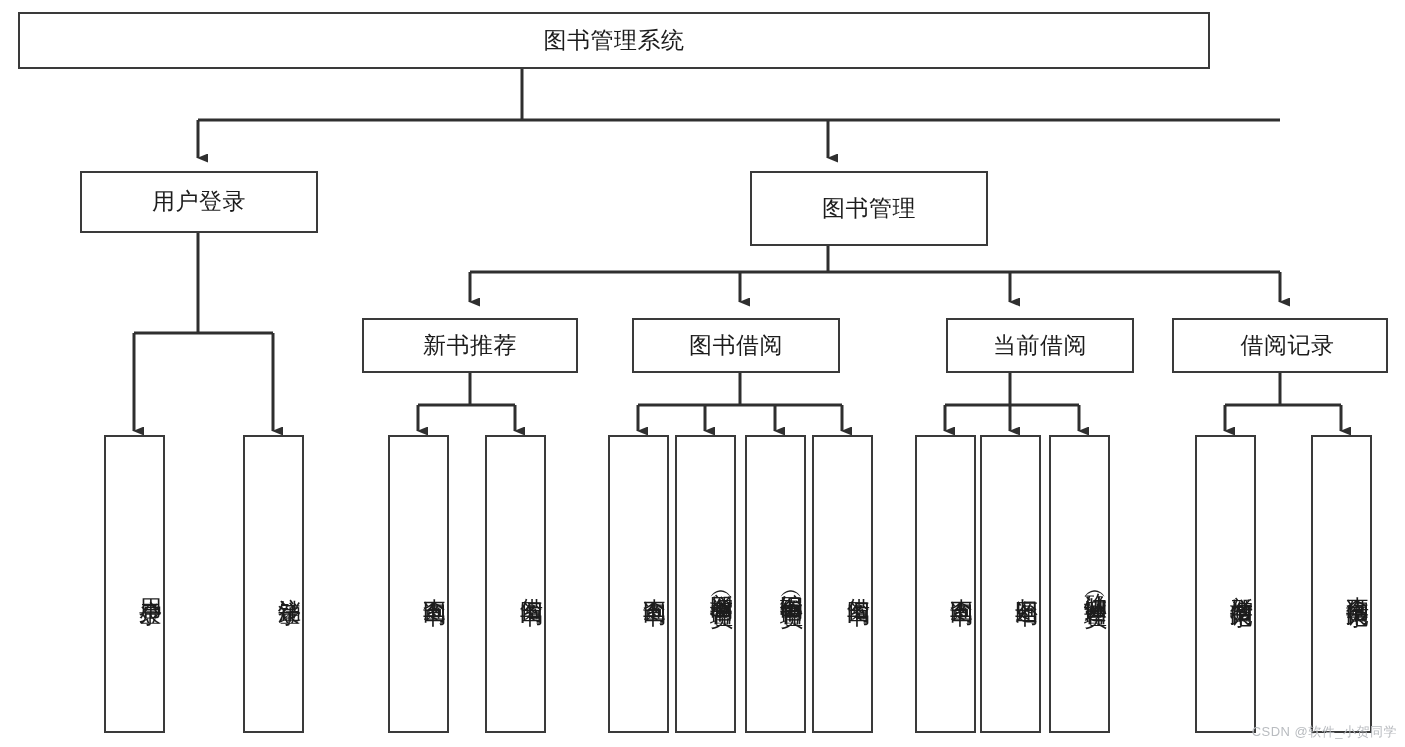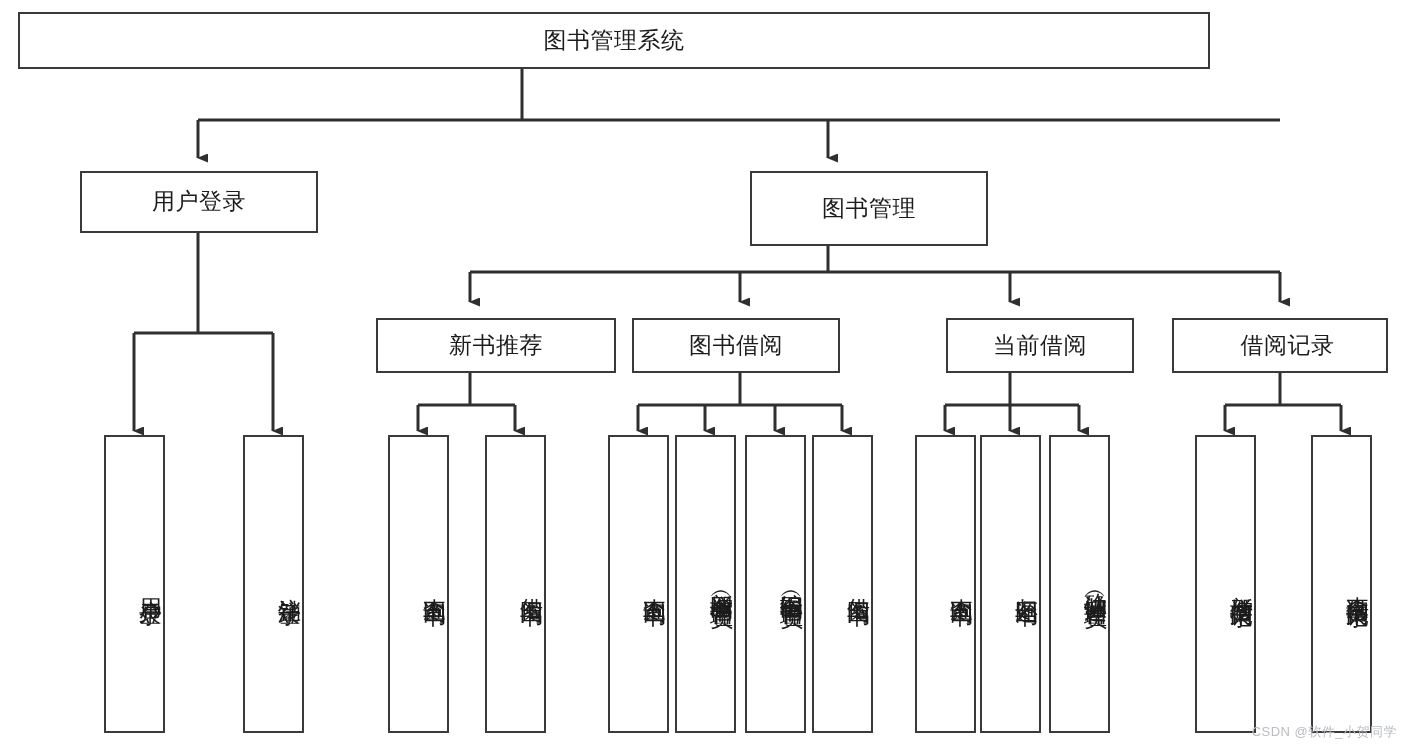--- a/index.html
+++ b/index.html
@@ -126,21 +126,21 @@
     <span class="label">图书管理系统</span>
   </div>
 
   <div class="node horiz" style="left:80px; top:171px; width:238px; height:62px;">
     <span class="label">用户登录</span>
   </div>
   <div class="node horiz" style="left:710px; top:171px; width:238px; height:75px;margin-left:40px;">
     <span class="label">图书管理</span>
   </div>
 
-  <div class="node horiz" style="left:376px; top:318px; width:240px; height:55px;">
+  <div class="node horiz" style="left:362px; top:318px; width:216px; height:55px;">
     <span class="label">新书推荐</span>
   </div>
   <div class="node horiz" style="left:632px; top:318px; width:208px; height:55px;">
     <span class="label">图书借阅</span>
   </div>
   <div class="node horiz" style="left:946px; top:318px; width:188px; height:55px;">
     <span class="label">当前借阅</span>
   </div>
   <div class="node horiz" style="left:1172px; top:318px; width:216px; height:55px;padding-left:15px;">
     <span class="label">借阅记录</span>

